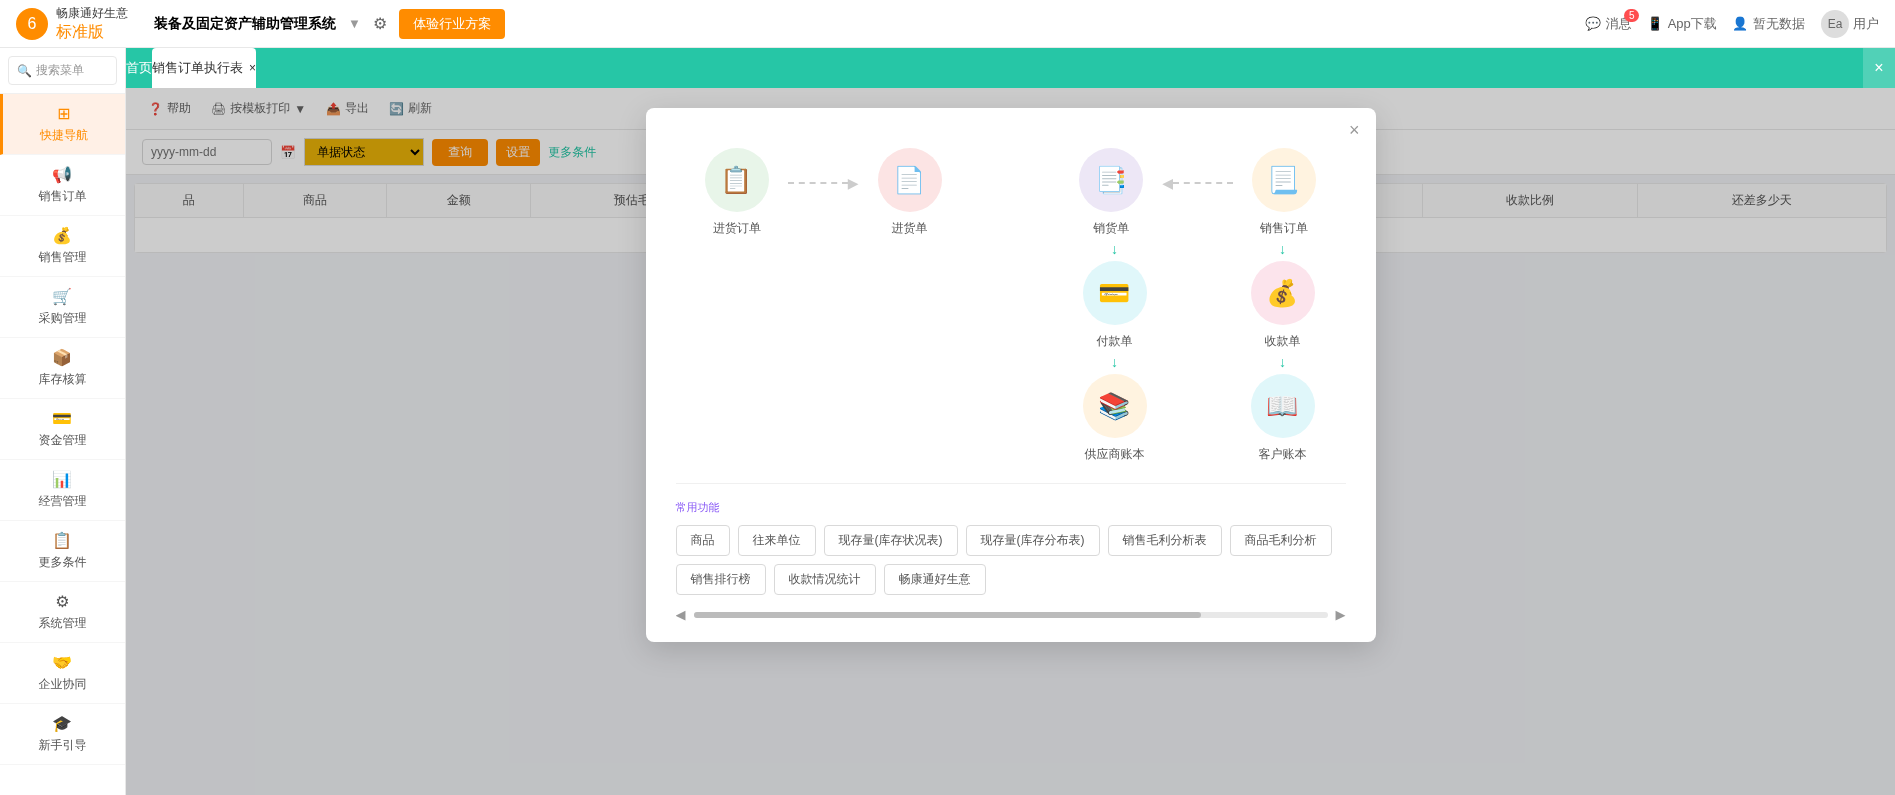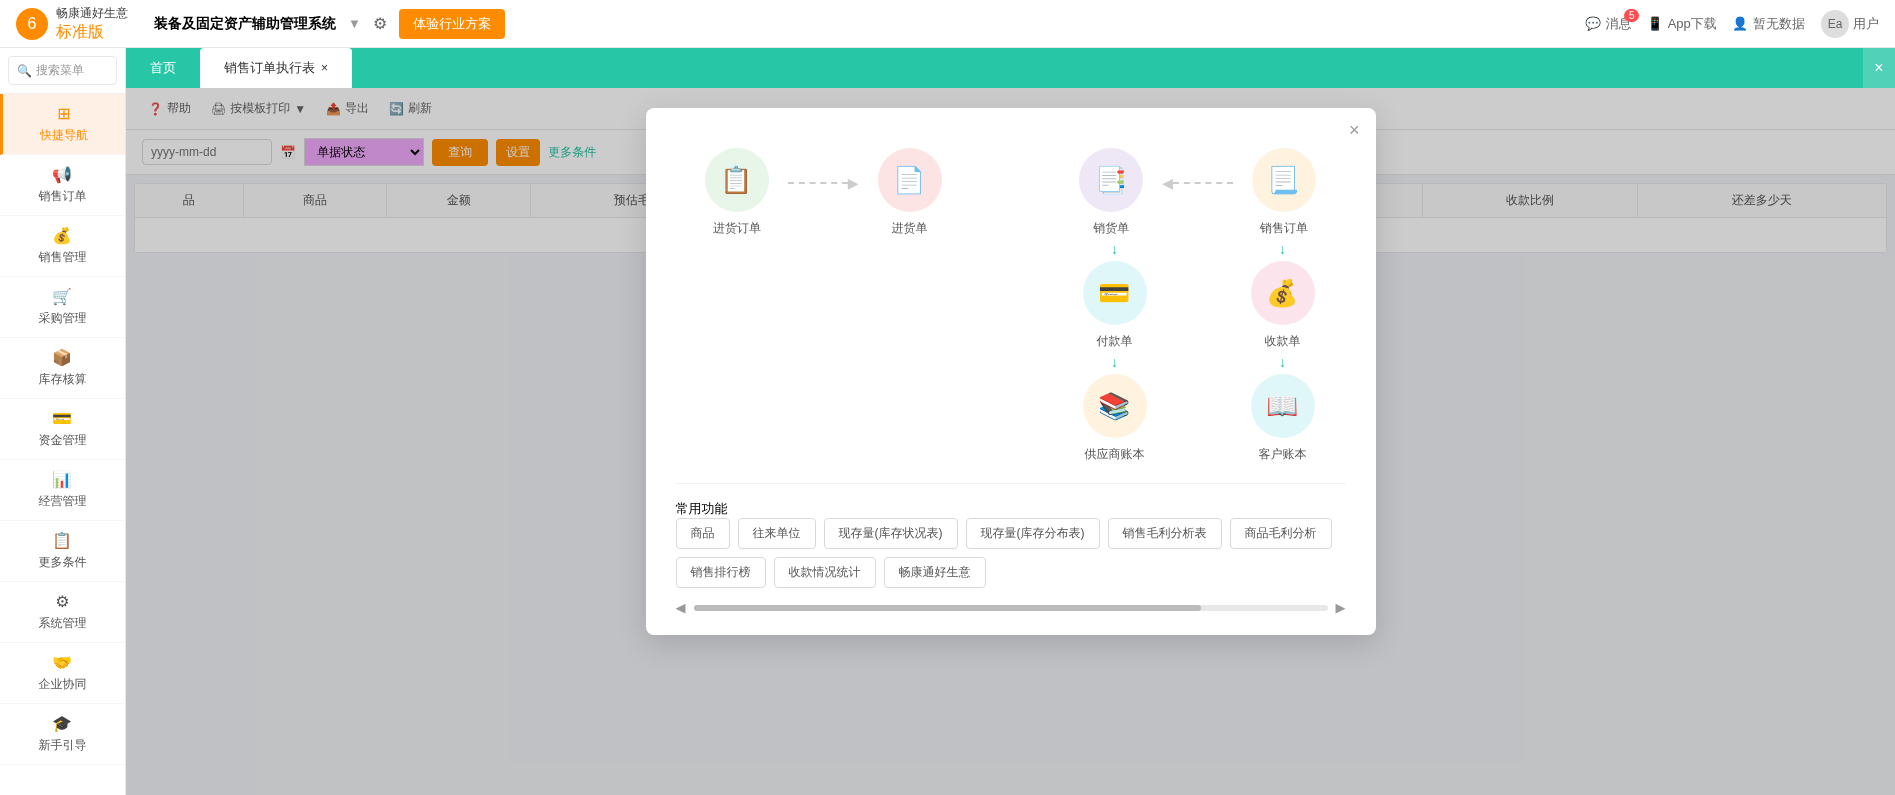--- a/index.html
+++ b/index.html
@@ -5,21 +5,21 @@
     * { box-sizing: border-box; margin: 0; padding: 0; }
     body { font-family: 'Microsoft YaHei', Arial, sans-serif; font-size: 13px; background: #f0f2f5; overflow: hidden; }
 
     
     .app-container { display: flex; flex-direction: column; height: 795px; width: 1895px; }
     .top-bar { display: flex; align-items: center; height: 48px; background: #fff; border-bottom: 1px solid #e8e8e8; padding: 0 16px; gap: 12px; flex-shrink: 0; }
     .main-layout { display: flex; flex: 1; overflow: hidden; }
     .sidebar { width: 126px; background: #fff; border-right: 1px solid #e8e8e8; display: flex; flex-direction: column; flex-shrink: 0; }
     .content-area { flex: 1; display: flex; flex-direction: column; overflow: hidden; }
     .tab-bar { display: flex; align-items: center; background: #26c6a6; height: 40px; padding: 0 0 0 0; flex-shrink: 0; }
-    .tab-item { padding: 0 24px; height: 40px; display: flex; align-items: center; color: #fff; cursor: pointer; font-size: 13px; }
+    .tab-item { padding: 0 0; height: 40px; display: flex; align-items: center; color: #fff; cursor: pointer; font-size: 13px; }
     .tab-item.active { background: #fff; color: #333; border-radius: 4px 4px 0 0; position: relative; }
     .tab-item.home { color: #fff; }
     .tab-close { margin-left: 6px; font-size: 12px; cursor: pointer; }
 
     
     .logo-area { display: flex; align-items: center; gap: 8px; width: 126px; flex-shrink: 0; }
     .logo-icon { width: 32px; height: 32px; background: #ff8c00; border-radius: 50%; display: flex; align-items: center; justify-content: center; color: #fff; font-size: 16px; }
     .experience-btn { background: #ff8c00; color: #fff; border: none; border-radius: 4px; padding: 6px 14px; cursor: pointer; font-size: 13px; }
     .top-right { margin-left: auto; display: flex; align-items: center; gap: 16px; }
     .top-right-item { display: flex; align-items: center; gap: 4px; color: #666; cursor: pointer; font-size: 13px; position: relative; }
@@ -30,21 +30,21 @@
     .sidebar-item { display: flex; flex-direction: column; align-items: center; padding: 10px 4px; cursor: pointer; border-bottom: 1px solid #f5f5f5; gap: 4px; color: #555; font-size: 12px; }
     .sidebar-item.active { background: #fff0e6; color: #ff8c00; border-left: 3px solid #ff8c00; }
     .sidebar-icon { font-size: 16px; }
 
     
     .toolbar { display: flex; align-items: center; padding: 8px 16px; background: #fff; border-bottom: 1px solid #e8e8e8; gap: 8px; flex-wrap: wrap; }
     .toolbar-btn { display: flex; align-items: center; gap: 4px; color: #666; cursor: pointer; font-size: 12px; padding: 4px 6px; }
 
     
     .filter-bar { display: flex; align-items: center; padding: 8px 16px; background: #fff; border-bottom: 1px solid #e8e8e8; gap: 8px; flex-wrap: wrap; }
-    .filter-select { border: 1px solid #d9d9d9; border-radius: 0; padding: 5px 8px; font-size: 12px; width: 120px; background: #f0abfc; }
+    .filter-select { border: 1px solid #d9d9d9; border-radius: 0; padding: 5px 8px; font-size: 12px; width: 120px; background: #eab308; }
     .date-input { border: 1px solid #d9d9d9; border-radius: 4px; padding: 5px 8px; font-size: 12px; width: 130px; color: #bbb; }
     .search-btn { background: #ff8c00; color: #fff; border: none; border-radius: 4px; padding: 5px 16px; cursor: pointer; font-size: 12px; }
     .setting-btn { background: #ff8c00; color: #fff; border: none; border-radius: 4px; padding: 5px 10px; cursor: pointer; font-size: 12px; }
     .more-conditions { color: #26c6a6; font-size: 12px; cursor: pointer; }
 
     
     .table-container { background: #fff; margin: 8px; border-radius: 4px; overflow: auto; }
     .data-table { width: 100%; border-collapse: collapse; font-size: 12px; }
     .data-table th { background: #fafafa; border: 1px solid #e8e8e8; padding: 8px 12px; text-align: center; color: #555; font-weight: normal; white-space: nowrap; }
     .data-table td { border: 1px solid #e8e8e8; padding: 8px 12px; text-align: center; color: #555; }
@@ -60,21 +60,21 @@
     
     
     .circle-green { background: #e8f5e9; }
     .circle-red { background: #fce4e4; }
     .circle-purple { background: #ede7f6; }
     .circle-orange { background: #fff3e0; }
     .circle-teal { background: #e0f7fa; }
     .circle-pink { background: #fce4ec; }
 
     .common-functions { margin-top: 8px; }
-    .cf-title { font-size: 13px; color: #000000; }
+    .cf-title { font-size: 11px; color: #8b5cf6; margin-bottom: 10px; }
     .cf-buttons { display: flex; flex-wrap: wrap; gap: 8px; }
     .cf-btn { border: 1px solid #d9d9d9; background: #fff; border-radius: 4px; padding: 6px 14px; font-size: 12px; cursor: pointer; color: #555; }
 
     .scrollbar-hint { display: flex; align-items: center; margin-top: 12px; overflow: hidden; }
     .scroll-track { flex: 1; height: 6px; background: #e8e8e8; border-radius: 3px; margin: 0 8px; }
     .scroll-thumb { width: 80%; height: 6px; background: #bbb; border-radius: 3px; }
 
     
     .overlay { position: absolute; }
     

